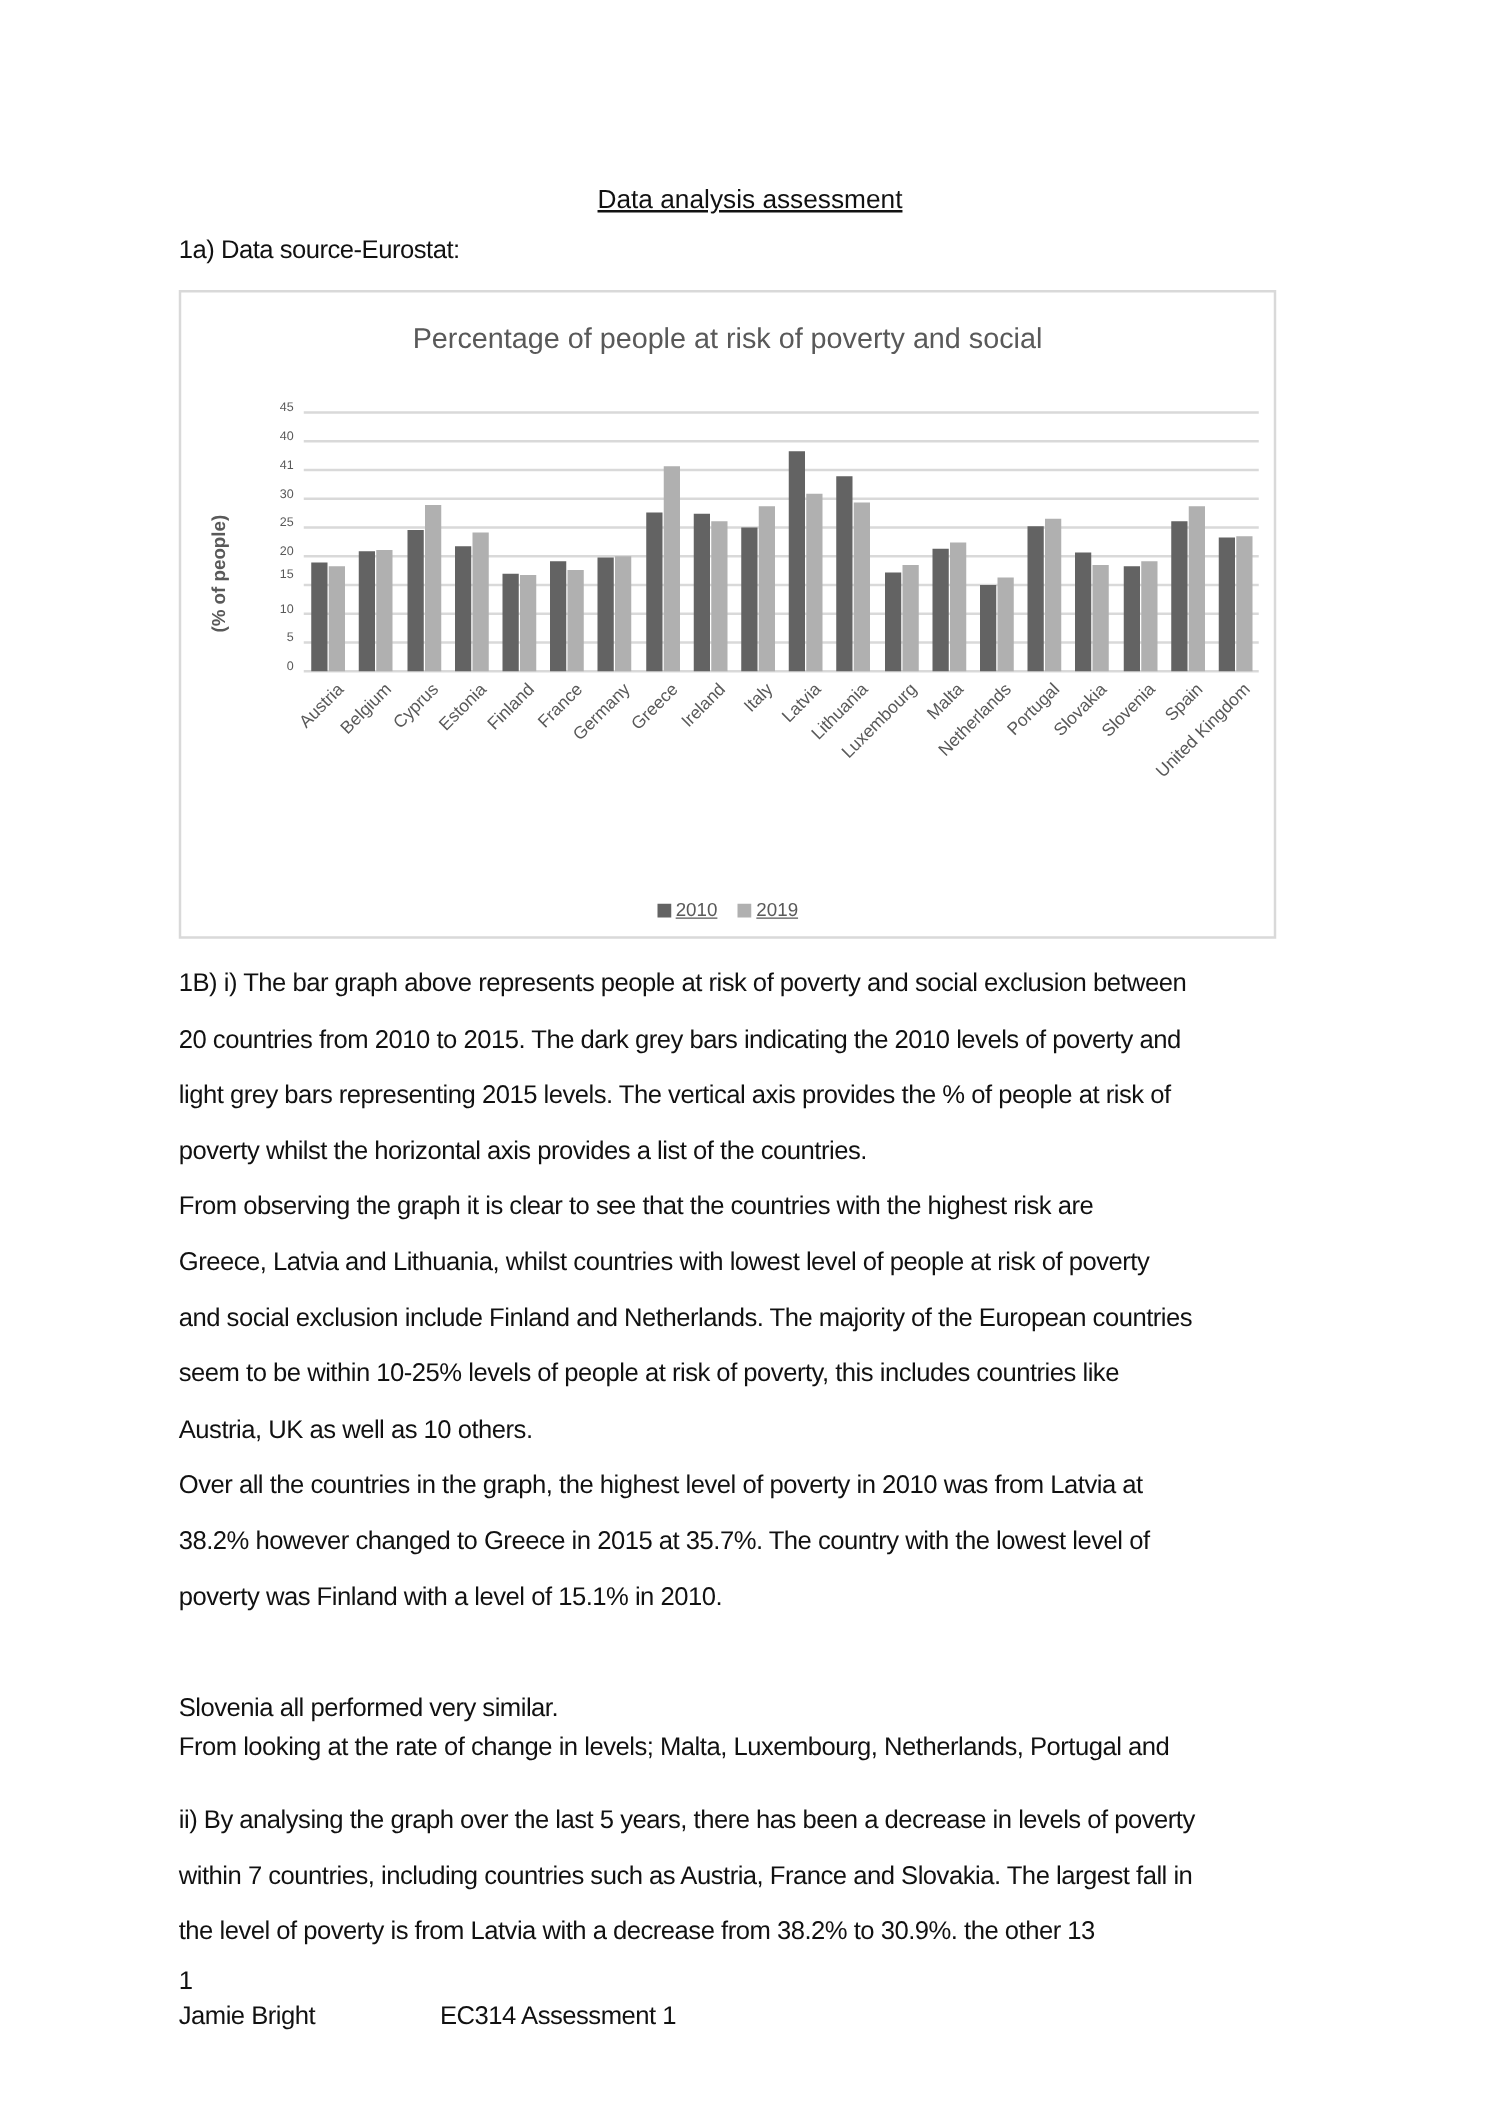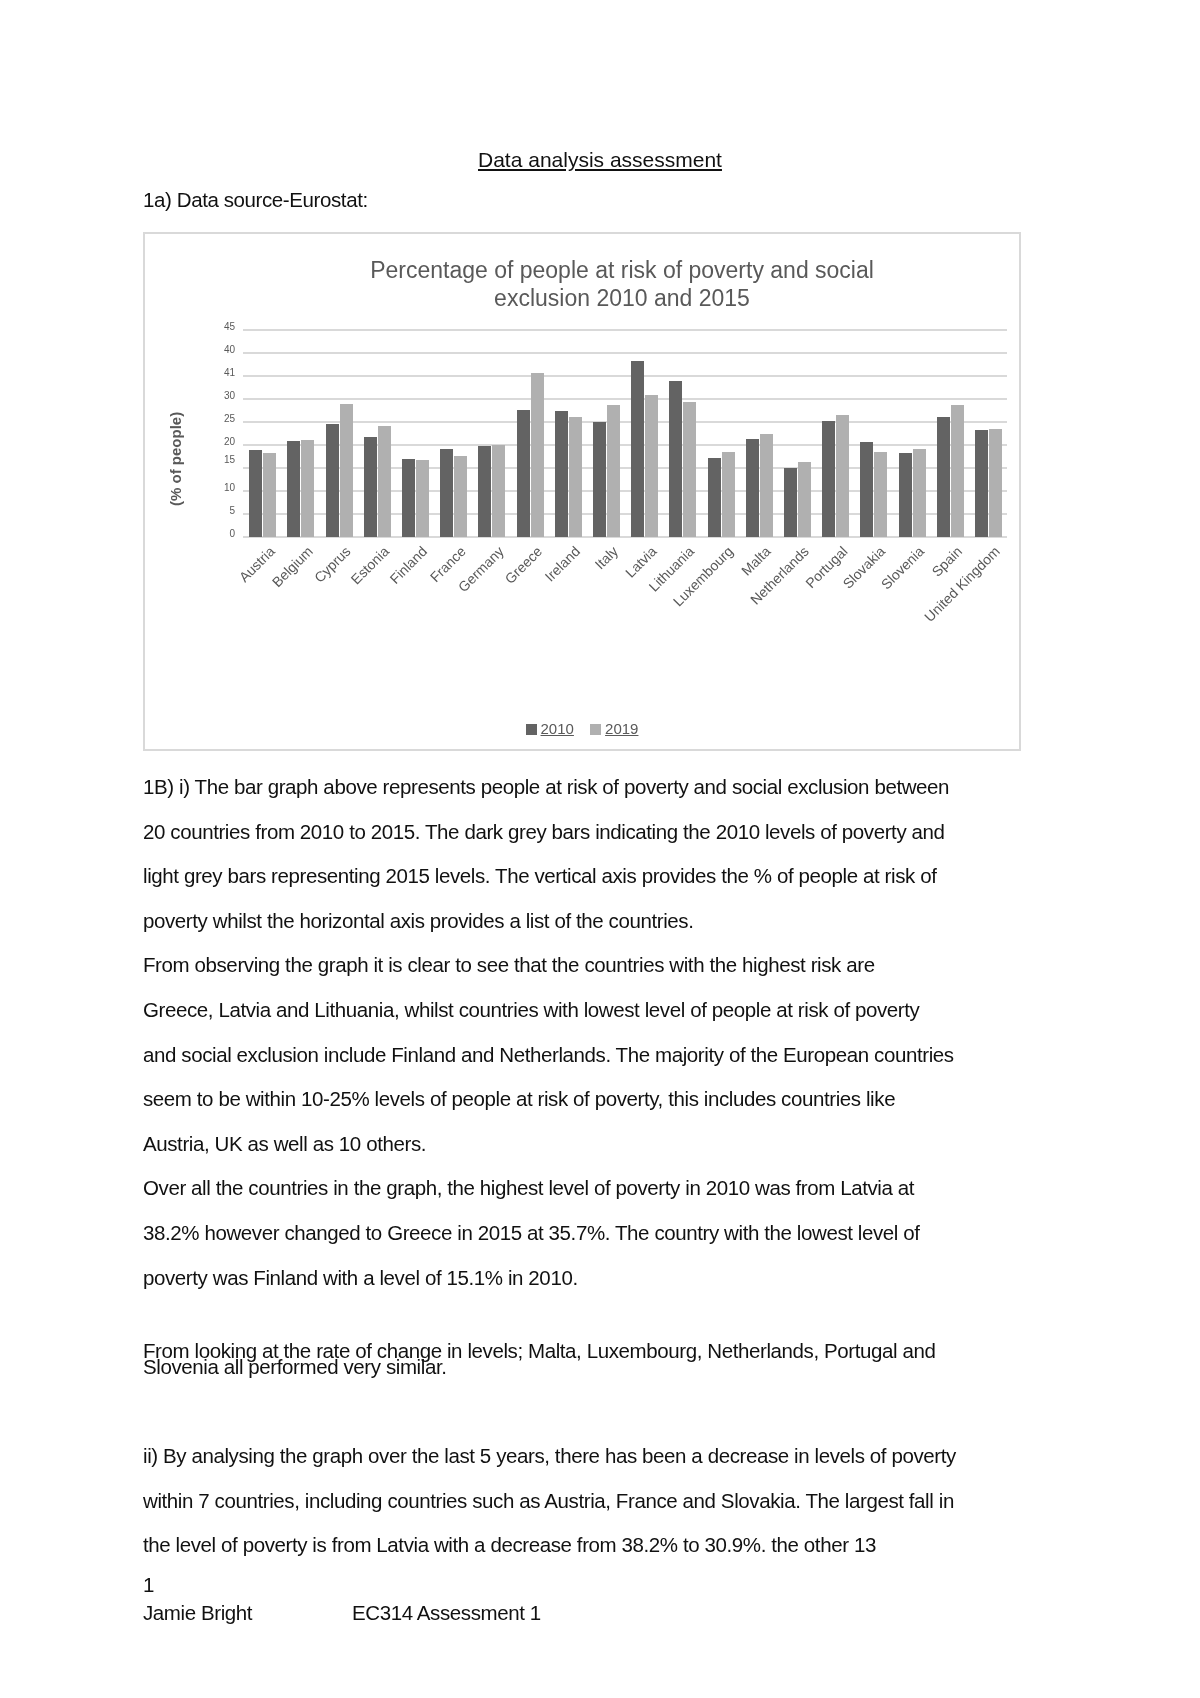--- a/index.html
+++ b/index.html
@@ -2,21 +2,21 @@
 <html><head>
 <meta charset="utf-8">
 <style>
   html, body { margin:0; padding:0; background:#ffffff; }
   body { width:1200px; height:1698px; position:relative; overflow:hidden;
          font-family:"Liberation Sans", sans-serif; color:#111; }
   .abs { position:absolute; }
   .doc-title { left:0; width:1200px; top:148px; text-align:center; font-size:21px; text-decoration:underline; }
   .line { left:143px; font-size:20.5px; white-space:nowrap; letter-spacing:-0.4px; }
   .chart-box { left:143px; top:232px; width:878px; height:519px; border:2px solid #d9d9d9; box-sizing:border-box; }
-  .chart-title { left:0; width:100%; top:22px; text-align:center; font-size:23px; color:#595959; line-height:28px;padding-left:40px; }
+  .chart-title { left:0; width:100%; top:22px; text-align:center; font-size:23px; color:#595959; line-height:28px; }
   .plot { left:98px; top:96px; width:764px; height:207px; }
   .grid { position:absolute; left:0; width:100%; height:2px; background:#d9d9d9; }
   .ytick { position:absolute; width:40px; text-align:right; font-size:10px; color:#595959; }
   .bar { position:absolute; bottom:0; }
   .b2010 { background:#636363; }
   .b2015 { background:#b0b0b0; }
   .xlabel { position:absolute; font-size:14px; color:#595959; white-space:nowrap; transform-origin:right top; transform:rotate(-45deg); text-align:right; }
   .y-title { left:6px; top:240px; font-size:15px; color:#595959; transform:rotate(-90deg); transform-origin:left top; white-space:nowrap; font-weight:bold; }
   .x-title { left:0; width:100%; top:438px; text-align:center; font-size:16px; color:#595959; font-weight:bold; }
   .legend { left:0; width:100%; top:486px; text-align:center; font-size:15px; color:#595959; }
@@ -26,21 +26,20 @@
 </style>
 </head>
 <body>
 
 <div class="abs doc-title">Data analysis assessment</div>
 <div class="abs line" style="top:188px;">1a) Data source-Eurostat:</div>
 
 <div class="abs chart-box">
   <div class="abs chart-title">
     <div>Percentage of people at risk of poverty and social</div>
-    <div>exclusion 2010 and 2015</div>
   </div>
   <div class="abs y-title" style="top:272px; left:22px;">(% of people)</div>
   <div class="abs plot" id="plot">
       <div class="grid" style="top: 206px;"></div>
       <div class="ytick" style="left: -48px; top: 198px;">0</div>
       <div class="grid" style="top: 183px;"></div>
       <div class="ytick" style="left: -48px; top: 175px;">5</div>
       <div class="grid" style="top: 160px;"></div>
       <div class="ytick" style="left: -48px; top: 152px;">10</div>
       <div class="grid" style="top: 137px;"></div>
@@ -130,21 +129,21 @@
     <div class="abs line" style="top: 864.2px;">light grey bars representing 2015 levels. The vertical axis provides the % of people at risk of</div>
     <div class="abs line" style="top: 908.8px;">poverty whilst the horizontal axis provides a list of the countries.</div>
     <div class="abs line" style="top: 953.4px;">From observing the graph it is clear to see that the countries with the highest risk are</div>
     <div class="abs line" style="top: 998px;">Greece, Latvia and Lithuania, whilst countries with lowest level of people at risk of poverty</div>
     <div class="abs line" style="top: 1042.6px;">and social exclusion include Finland and Netherlands. The majority of the European countries</div>
     <div class="abs line" style="top: 1087.2px;">seem to be within 10-25% levels of people at risk of poverty, this includes countries like</div>
     <div class="abs line" style="top: 1131.8px;">Austria, UK as well as 10 others.</div>
     <div class="abs line" style="top: 1176.4px;">Over all the countries in the graph, the highest level of poverty in 2010 was from Latvia at</div>
     <div class="abs line" style="top: 1221px;">38.2% however changed to Greece in 2015 at 35.7%. The country with the lowest level of</div>
     <div class="abs line" style="top: 1265.6px;">poverty was Finland with a level of 15.1% in 2010.</div>
-    <div class="abs line" style="top: 1339px;">From looking at the rate of change in levels; Malta, Luxembourg, Netherlands, Portugal and</div>
+    <div class="abs line" style="top: 1386px;">From looking at the rate of change in levels; Malta, Luxembourg, Netherlands, Portugal and</div>
     <div class="abs line" style="top: 1354.8px;">Slovenia all performed very similar.</div>
     <div class="abs line" style="top: 1399.4px;"></div>
     <div class="abs line" style="top: 1444px;">ii) By analysing the graph over the last 5 years, there has been a decrease in levels of poverty</div>
     <div class="abs line" style="top: 1488.6px;">within 7 countries, including countries such as Austria, France and Slovakia. The largest fall in</div>
     <div class="abs line" style="top: 1533.2px;">the level of poverty is from Latvia with a decrease from 38.2% to 30.9%. the other 13</div>
   </div>
 
 <div class="abs line" style="top:1573px;">1</div>
 <div class="abs line footer" style="top:1601px;">Jamie Bright</div>
 <div class="abs line footer" style="top:1601px; left:352px;">EC314 Assessment 1</div>

